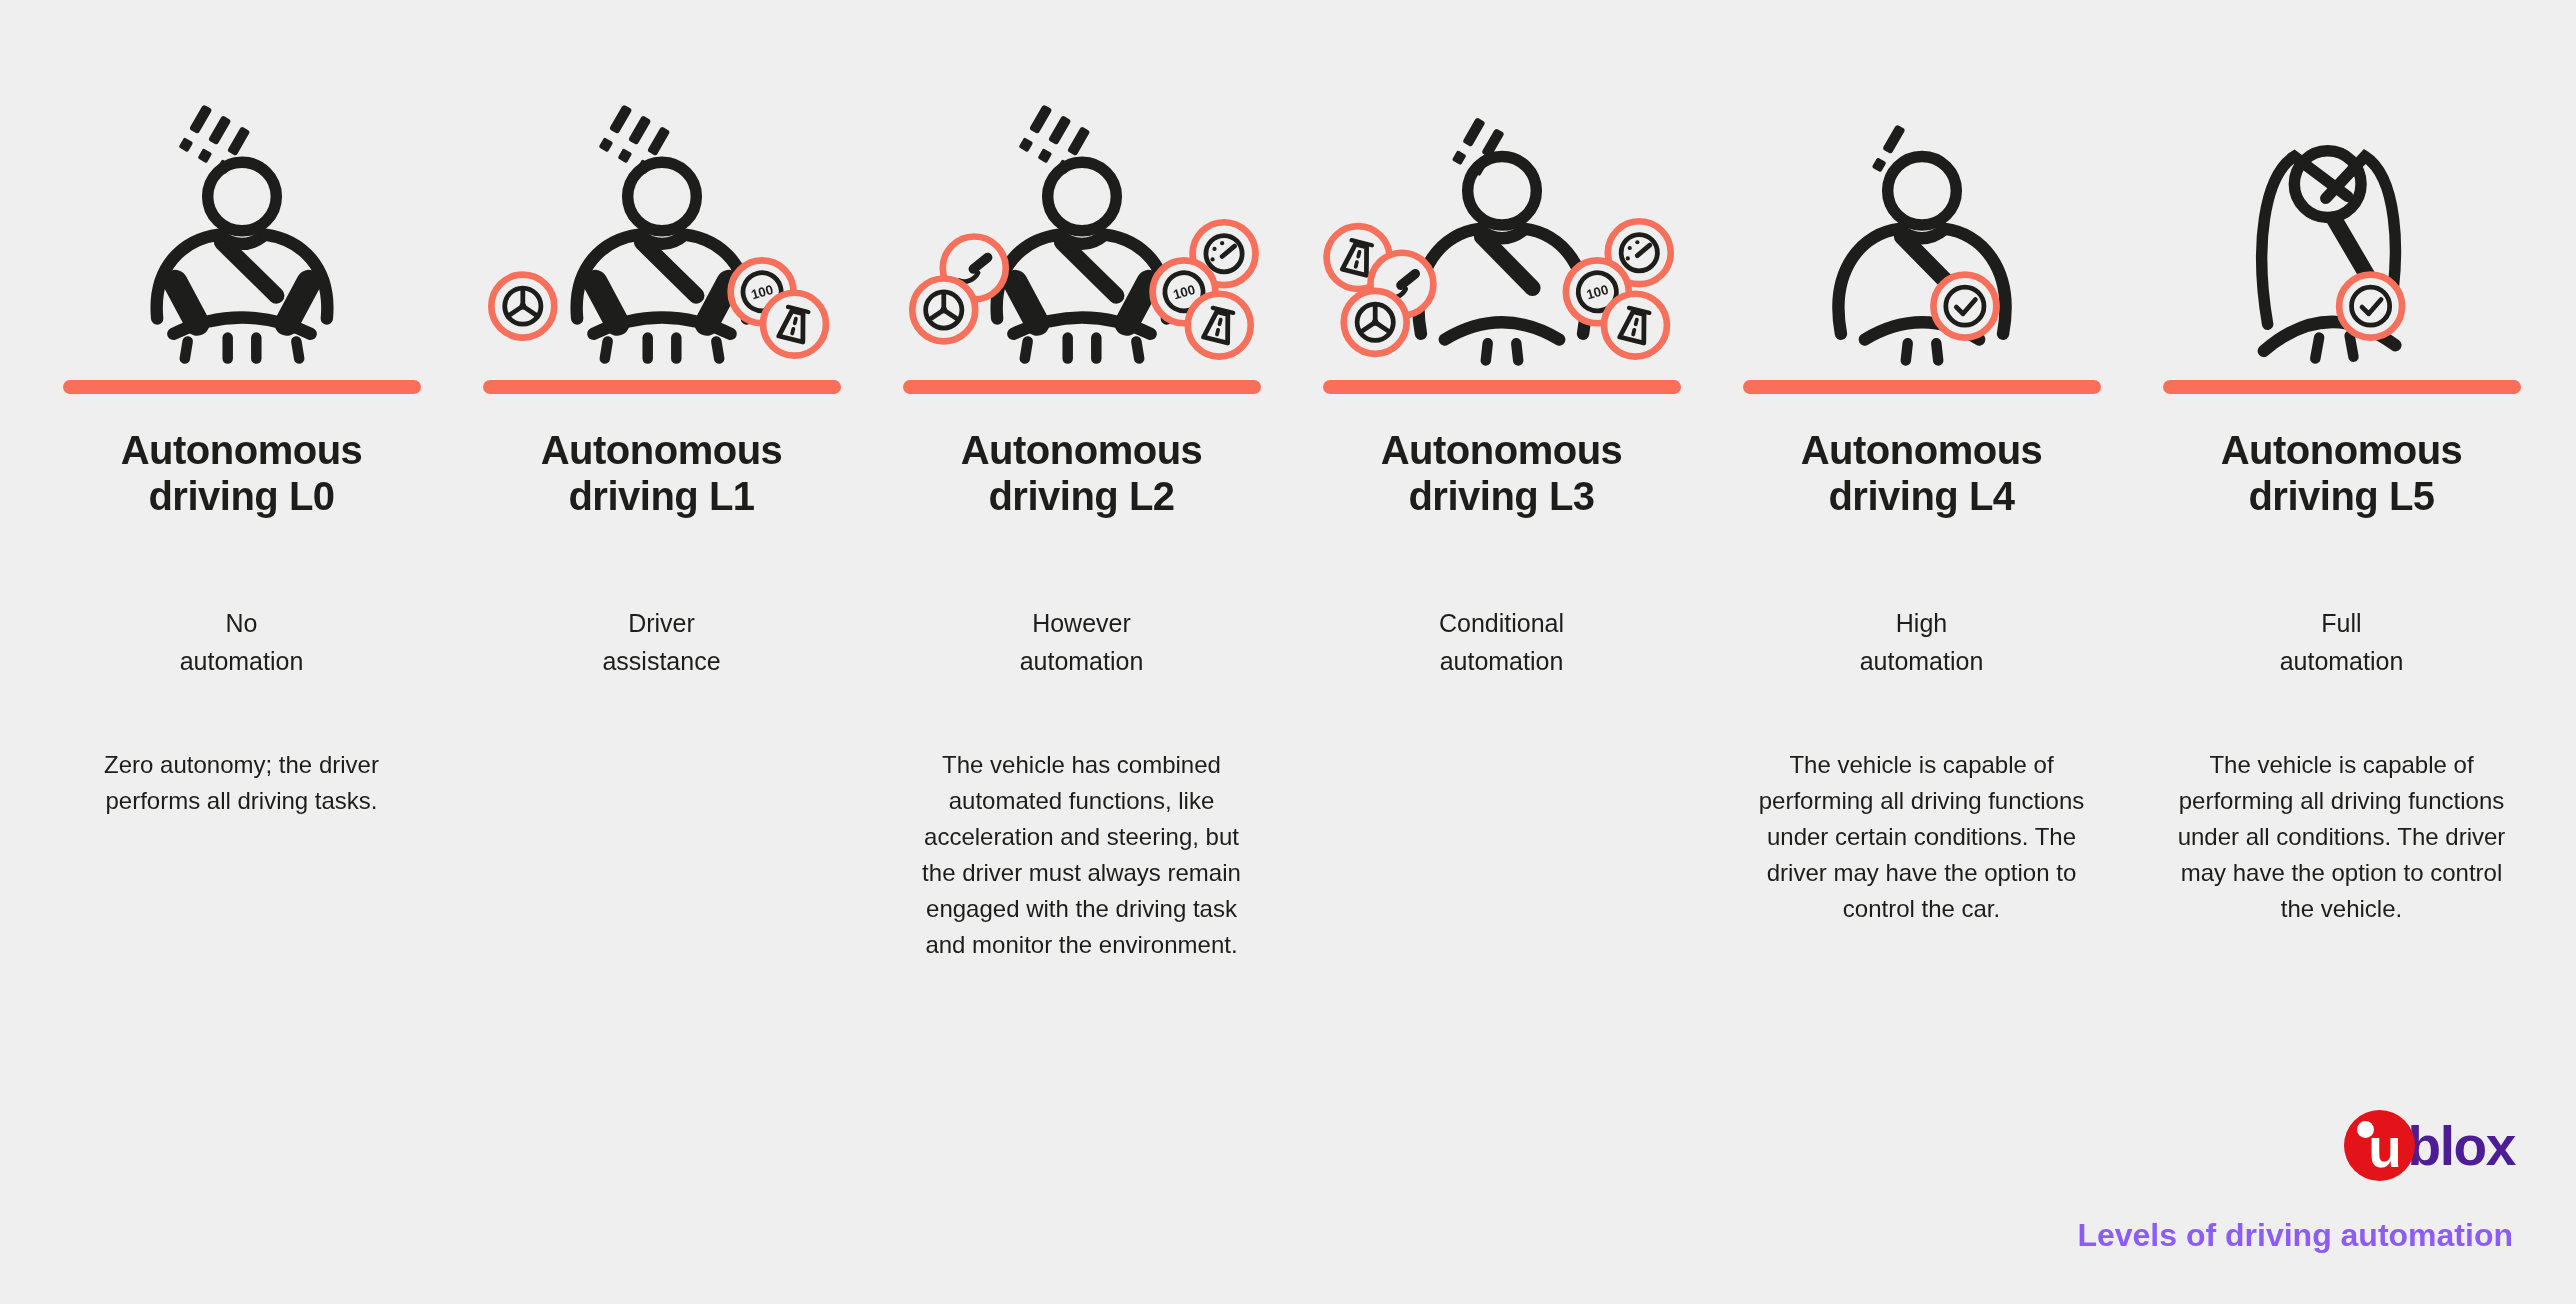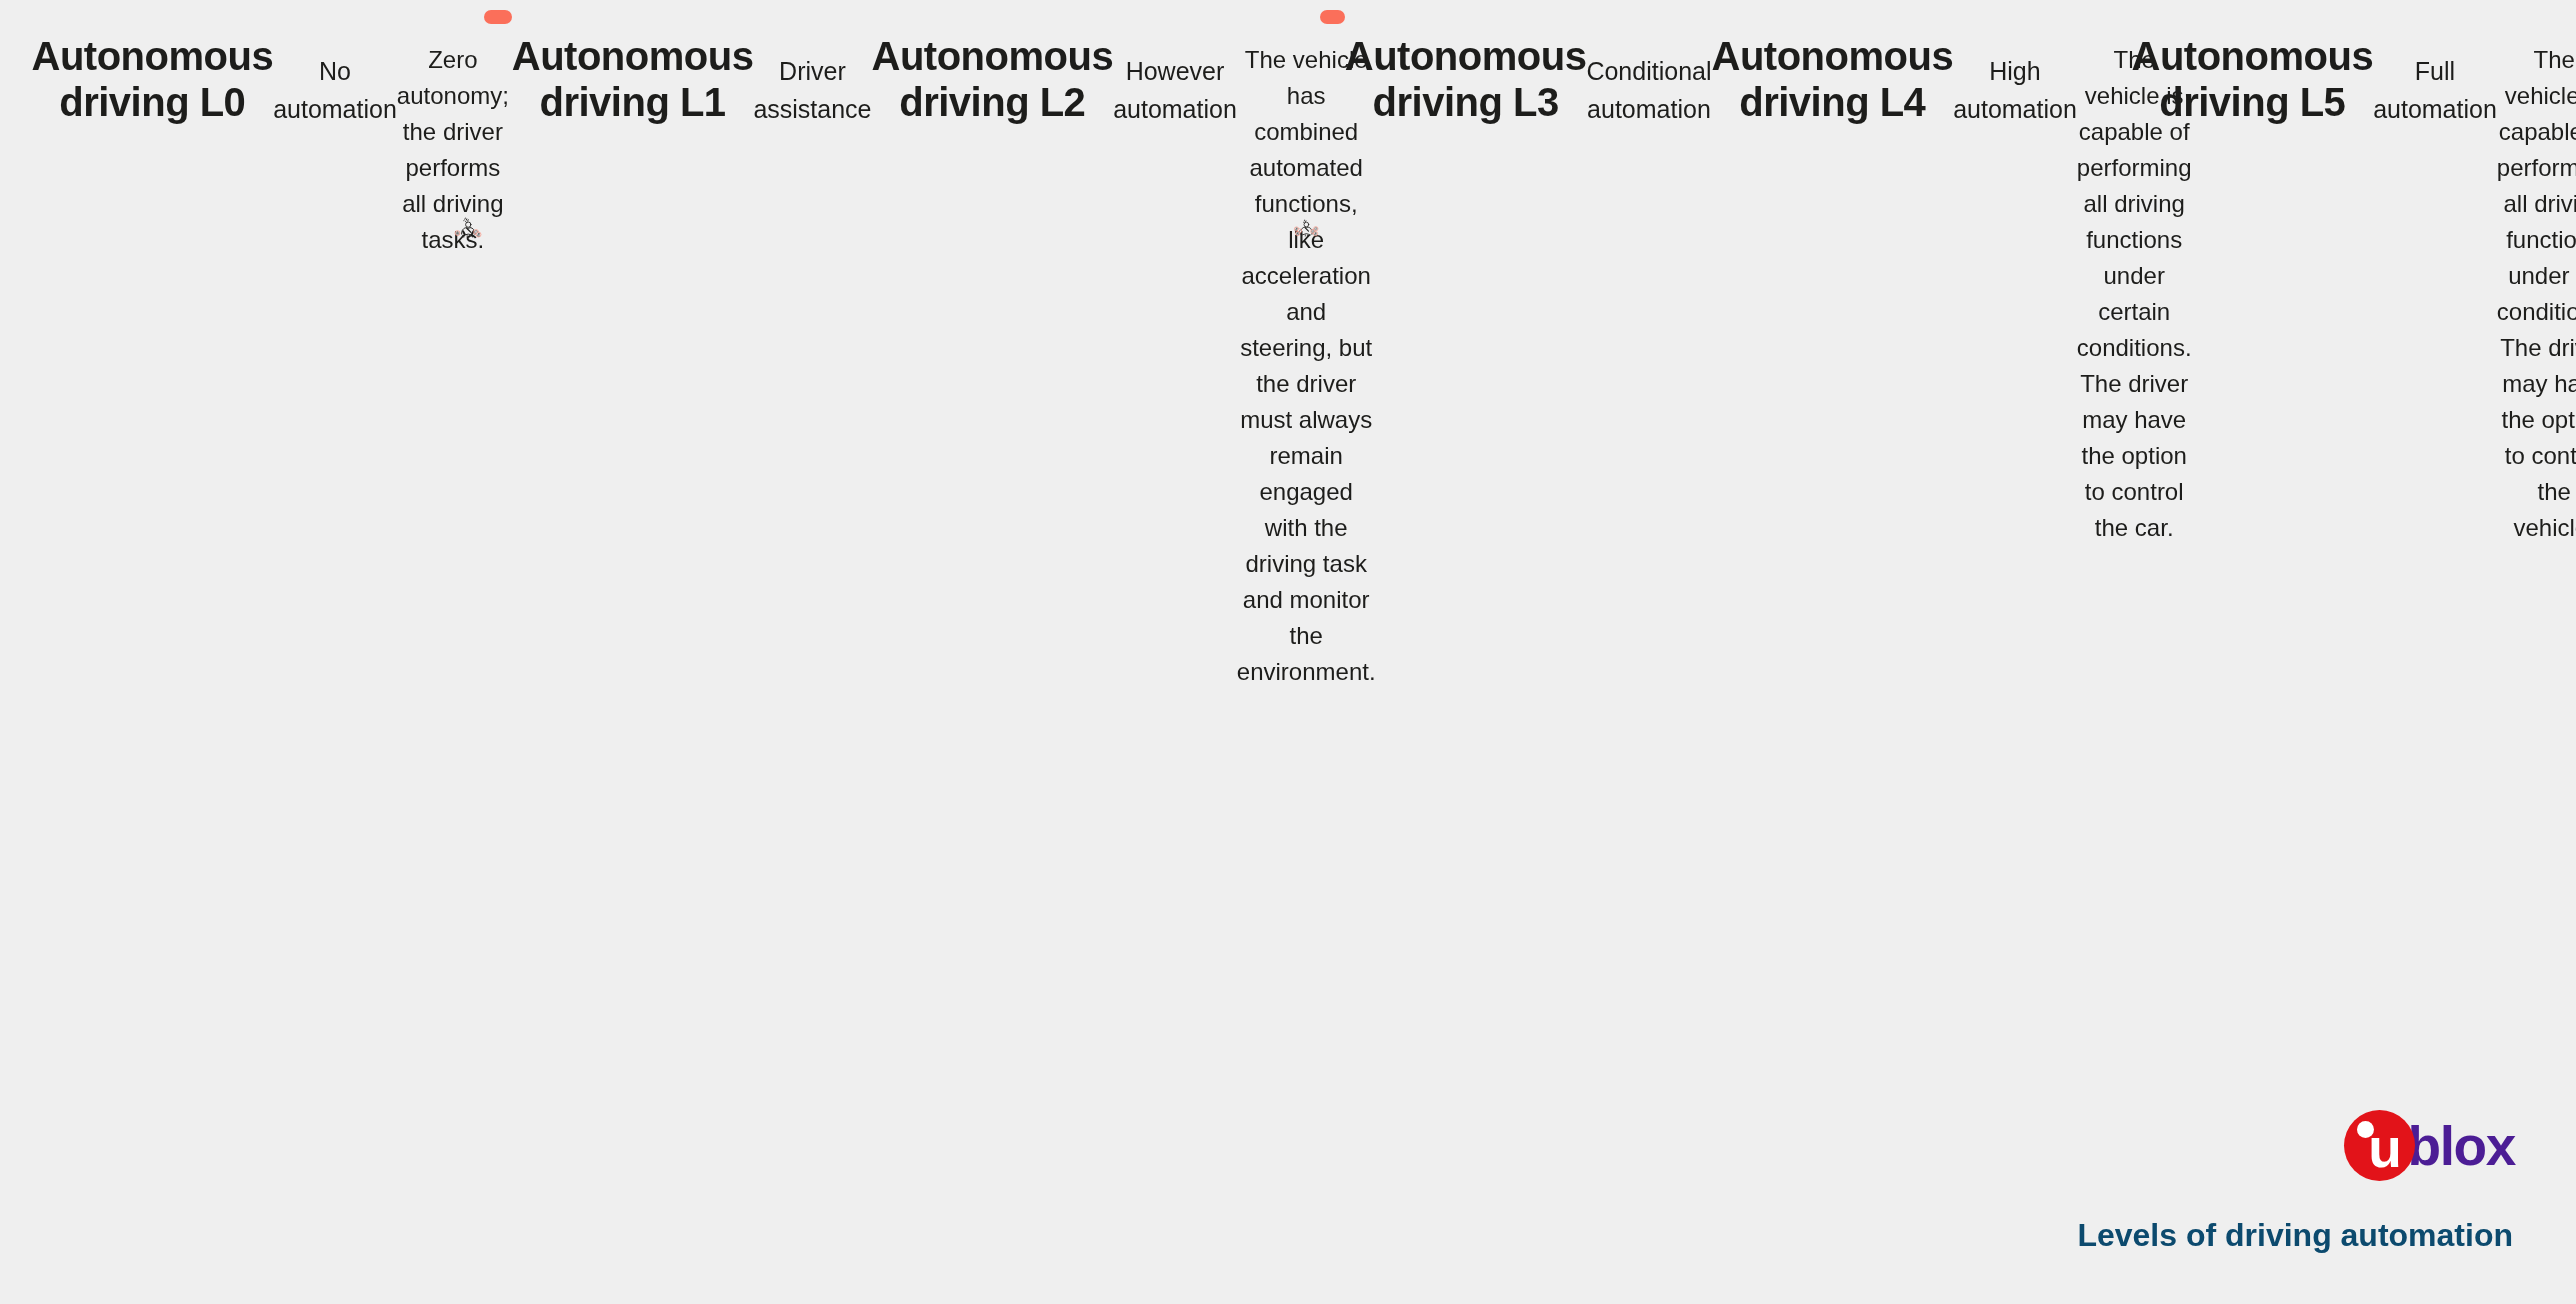--- a/index.html
+++ b/index.html
@@ -4,32 +4,32 @@
 <style>
   html, body { margin: 0; padding: 0; }
   body {
     width: 2576px; height: 1304px;
     background: #efefef;
     font-family: "Liberation Sans", sans-serif;
     color: #1d1d1b;
   }
   .canvas { position: relative; width: 2576px; height: 1304px; background: #efefef; overflow: hidden; }
   .cols { position: absolute; left: 31.5px; top: 0; display: flex; }
-  .col { width: 420px; display: flex; flex-direction: row; text-align: center; }
+  .col { width: 420px; display: flex; flex-direction: column; align-items: center; text-align: center; }
   .fig { width: 420px; height: 286px; margin-top: 84px; }
   .bar { width: 358px; height: 14.3px; border-radius: 7.6px; background: #fb6f5a; margin-top: 9.5px; }
   .title { margin-top: 33px; font-size: 40px; font-weight: bold; line-height: 46px; letter-spacing: -0.5px; }
   .subtitle { margin-top: 52px; font-size: 25px; font-weight: normal; line-height: 38px; }
   .body { margin: 42px 0 0 0; font-size: 24px; line-height: 36px; max-width: 340px; }
   .logo { position: absolute; right: 61px; top: 1110px; display: flex; align-items: flex-end; }
   .logo-circle { width: 71px; height: 71px; border-radius: 50%; background: #e21319; position: relative; }
   .logo-dot { position: absolute; left: 12.4px; top: 11.4px; width: 17px; height: 17px; border-radius: 50%; background: #ffffff; }
   .logo-u { position: absolute; left: 24px; top: 10.5px; color: #ffffff; font-weight: bold; font-size: 55px; line-height: 1; letter-spacing: -1px; }
   .logo-blox { font-weight: bold; font-size: 55px; line-height: 1; color: #4c1d95; margin-left: -7.6px; letter-spacing: -1.4px; padding-bottom: 6.7px; }
-  .caption { position: absolute; right: 63px; top: 1217px; font-size: 32px; font-weight: bold; color: #0c4a6e; }
+  .caption { position: absolute; right: 63px; top: 1217px; font-size: 32px; font-weight: bold; color: #8b5cf6; }
   .defs-svg { position: absolute; width: 0; height: 0; overflow: hidden; }
 </style>
 </head>
 <body>
 
 <svg class="defs-svg" aria-hidden="true">
   <defs>
     <g id="excl-mark">
       <rect x="-5.5" y="-52" width="11" height="30" rx="3" fill="#1d1d1b"></rect>
       <rect x="-5.5" y="-12" width="11" height="12" rx="2" fill="#1d1d1b"></rect>

